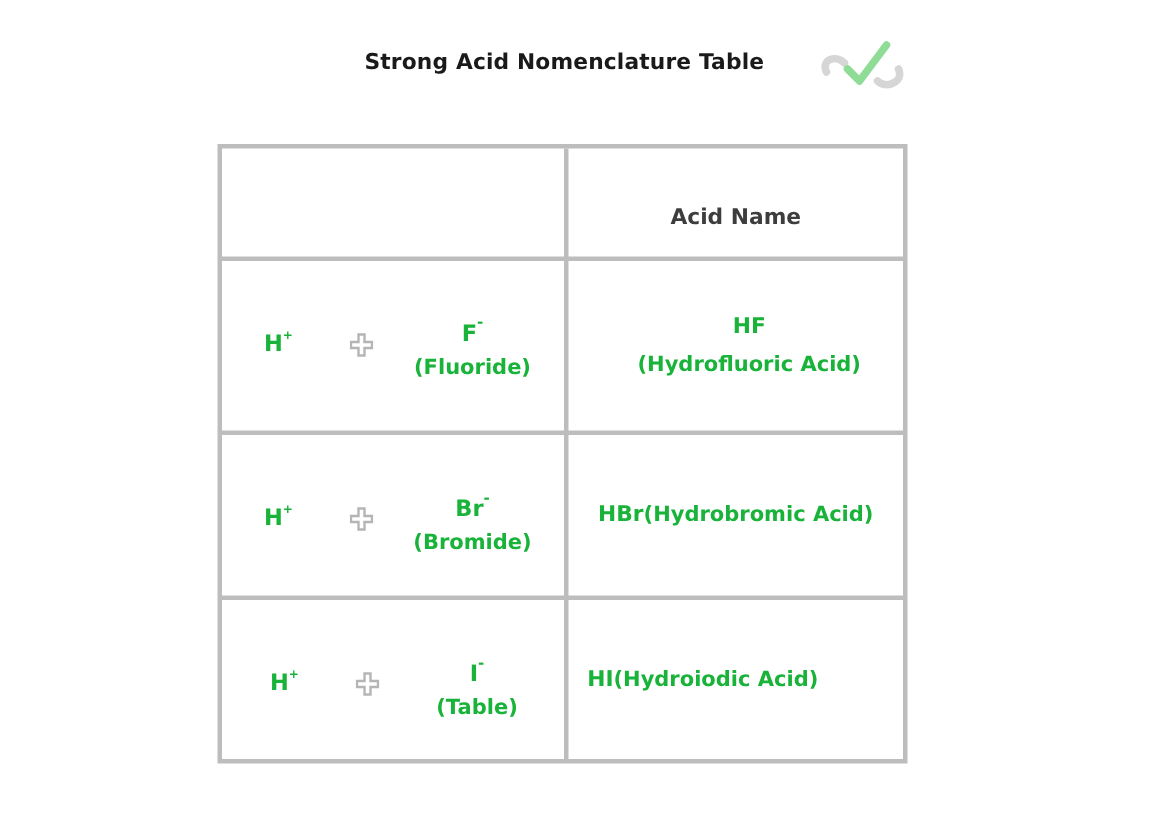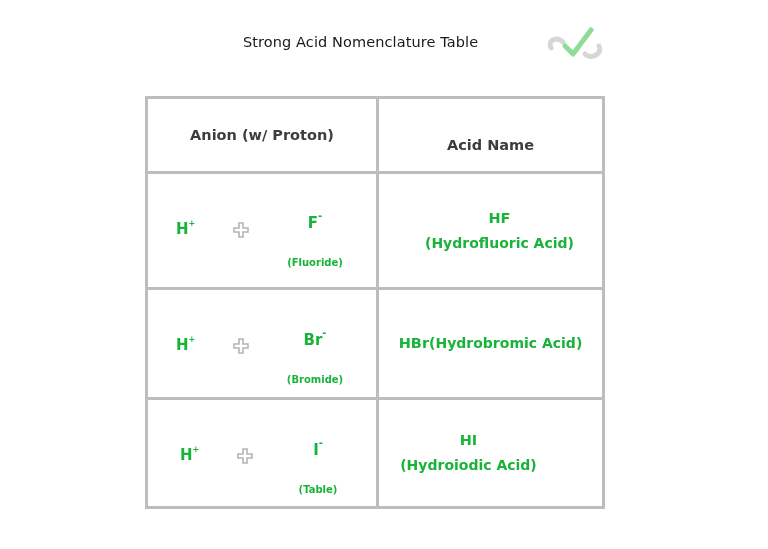--- a/index.html
+++ b/index.html
@@ -2,60 +2,59 @@
 <html><head>
 <meta charset="utf-8">
 <style>
   html, body { margin: 0; padding: 0; }
   body {
     width: 768px; height: 549px; background: #ffffff; position: relative; overflow: hidden;
     font-family: "DejaVu Sans", "Liberation Sans", sans-serif;
   }
   .title {
     position: absolute; left: 243px; top: 34px; width: 290px;
-    font-size: 14.5px; font-weight: normal; color: #1a1a1a; letter-spacing: 0.1px;
+    font-size: 14.5px; font-weight: bold; color: #1a1a1a; letter-spacing: 0.1px;
   }
   .logo { position: absolute; left: 545px; top: 24px; width: 60px; height: 38px; }
   .table {
     position: absolute; left: 145px; top: 96px; width: 460px; height: 413px;
     border: 3px solid #bdbdbd; box-sizing: border-box;
   }
   .hline { position: absolute; left: 0; right: 0; height: 3px; background: #bdbdbd; }
   .vline { position: absolute; top: 0; bottom: 0; width: 3px; background: #bdbdbd; left: 228px; }
   .cell { position: absolute; display: flex; align-items: center; justify-content: center; text-align: center; }
   .hdr { font-size: 14.5px; font-weight: bold; color: #3d3d3d; }
   .green { color: #19b33a; font-weight: bold; font-size: 14px; }
   .proton { position: absolute; font-size: 15px; font-weight: bold; color: #19b33a; }
   .proton sup { font-size: 8px; position: relative; top: -2px; }
   .plus { position: absolute; width: 16px; height: 16px; }
   .anion { position: absolute; width: 110px; text-align: center; color: #19b33a; font-weight: bold; }
   .anion .sym { font-size: 15px; line-height: 20px; }
   .anion .sym sup { font-size: 10px; position: relative; top: -3px; }
-  .anion .nm { font-size: 10px; line-height: 20px; margin-top: 20px; }
+  .anion .nm { font-size: 14px; line-height: 20px; margin-top: 3px; }
   .acid { line-height: 25px; }
   .acid .f { font-size: 14.5px; }
 </style>
 </head>
 <body>
 
 <div class="title">Strong Acid Nomenclature Table</div>
 
 <svg class="logo" viewBox="0 0 60 38">
   <path d="M6 24 C2 16, 12 12, 18 18" stroke="#d6d6d6" stroke-width="5" fill="none" stroke-linecap="round"></path>
   <path d="M54 22 C58 30, 46 36, 40 30" stroke="#d6d6d6" stroke-width="5" fill="none" stroke-linecap="round"></path>
   <path d="M20 22 L28 30 L46 6" stroke="#8fdc97" stroke-width="5" fill="none" stroke-linecap="round" stroke-linejoin="round"></path>
 </svg>
 
 <div class="table">
   <div class="vline"></div>
   <div class="hline" style="top:72px"></div>
   <div class="hline" style="top:188px"></div>
   <div class="hline" style="top:298px"></div>
 
-  <div class="cell hdr" style="left:0;top:0;width:228px;height:72px">Anion (w/ Proton)</div>
   <div class="cell hdr" style="left:231px;top:0;width:223px;height:92px">Acid Name</div>
 
   <div>
     <div class="proton" style="left:28px;top:121px"><span>H</span><sup>+</sup></div>
     <svg class="plus" style="left:85px;top:123px" viewBox="0 0 16 16">
         <path d="M6 1h4v5h5v4h-5v5H6v-5H1V6h5z" fill="none" stroke="#b5b5b5" stroke-width="1.6"></path>
       </svg>
     <div class="anion" style="left:112px;top:110px">
       <div class="sym"><span>F</span><sup>-</sup></div>
       <div class="nm">(Fluoride)</div>
@@ -83,18 +82,18 @@
 
   <div>
     <div class="proton" style="left:32px;top:347px"><span>H</span><sup>+</sup></div>
     <svg class="plus" style="left:89px;top:349px" viewBox="0 0 16 16">
         <path d="M6 1h4v5h5v4h-5v5H6v-5H1V6h5z" fill="none" stroke="#b5b5b5" stroke-width="1.6"></path>
       </svg>
     <div class="anion" style="left:115px;top:337px">
       <div class="sym"><span>I</span><sup>-</sup></div>
       <div class="nm">(Table)</div>
     </div>
-    <div class="cell green acid" style="left:231px;top:301px;width:179px;height:106px;flex-direction:column">
+    <div class="cell green acid" style="left:231px;top:301px;width:179px;height:106px;flex-direction:row">
       <div class="f">HI</div>
       <div>(Hydroiodic Acid)</div>
     </div>
   </div>
 </div>
 
 </body></html>

